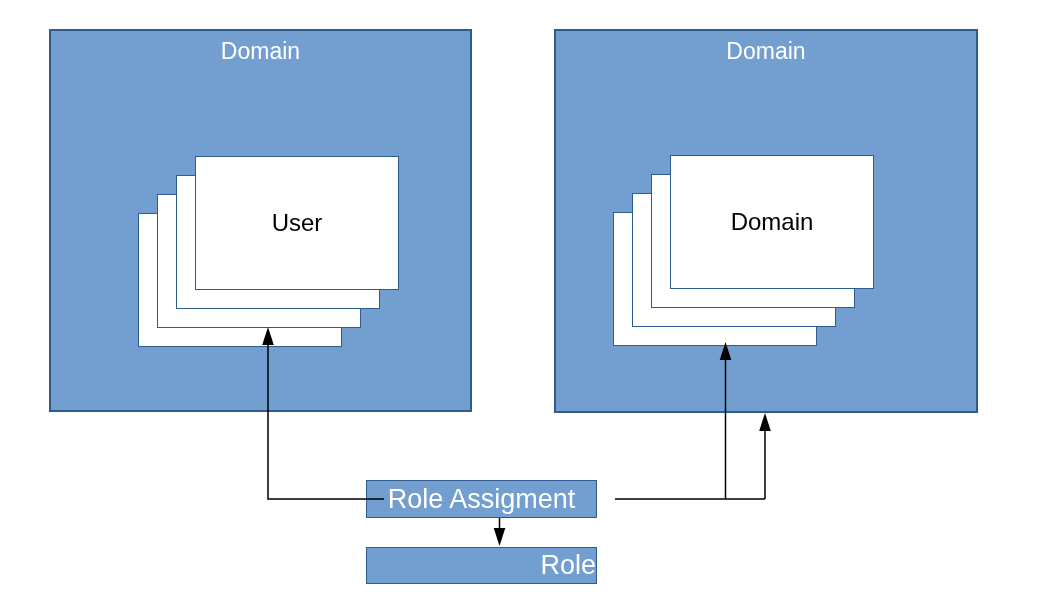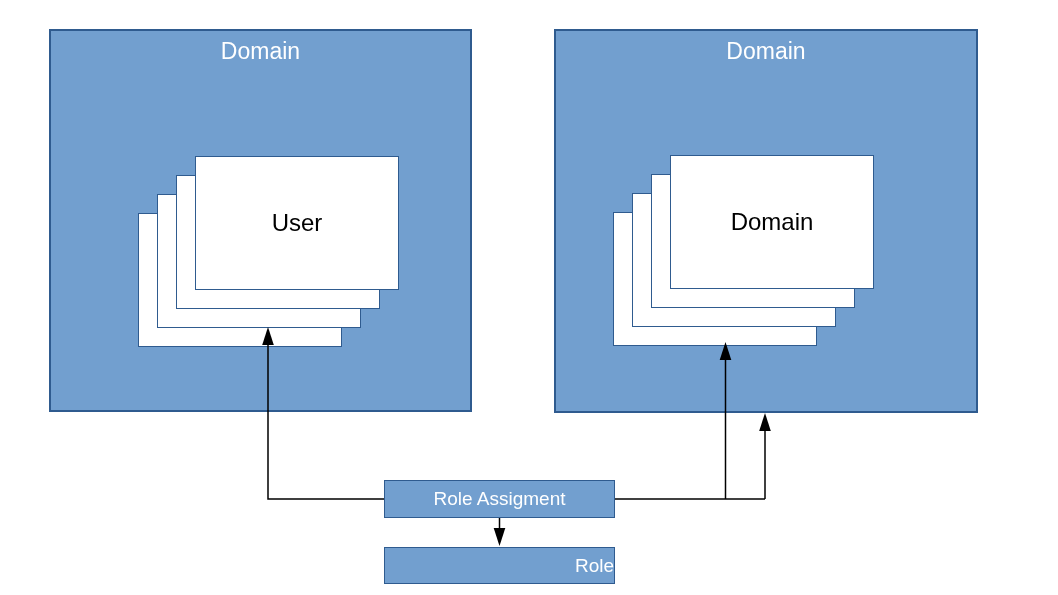--- a/index.html
+++ b/index.html
@@ -58,29 +58,29 @@
   .stack-left .card-3 { left: 106px; top: 163px; }
   .stack-left .card-2 { left: 125px; top: 144px; }
   .stack-left .card-1 { left: 144px; top: 125px; }
   
   .stack-right .card-4 { left: 57px;  top: 181px; }
   .stack-right .card-3 { left: 76px;  top: 162px; }
   .stack-right .card-2 { left: 95px;  top: 143px; }
   .stack-right .card-1 { left: 114px; top: 124px; }
   .node {
     position: absolute;
-    left: 384px;
+    left: 366px;
     width: 231px;
     background: var(--box-fill);
     border: 1.5px solid var(--box-border);
     display: flex;
     align-items: center;
     justify-content: center;
     color: var(--label-light);
-    font-size: 19px;
+    font-size: 27px;
     z-index: 1;
   }
   .node-role-assignment { top: 480px; height: 38px; }
   .node-role            { top: 547px; height: 37px; justify-content: flex-end; }
   .connector-layer {
     position: absolute;
     left: 0; top: 0;
     width: 1058px;
     height: 595px;
     z-index: 2;

